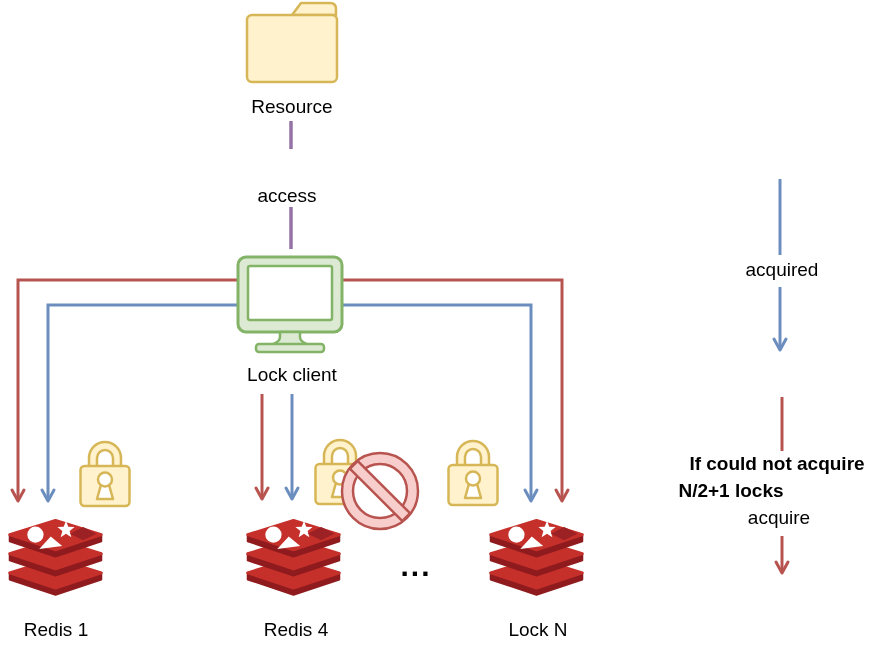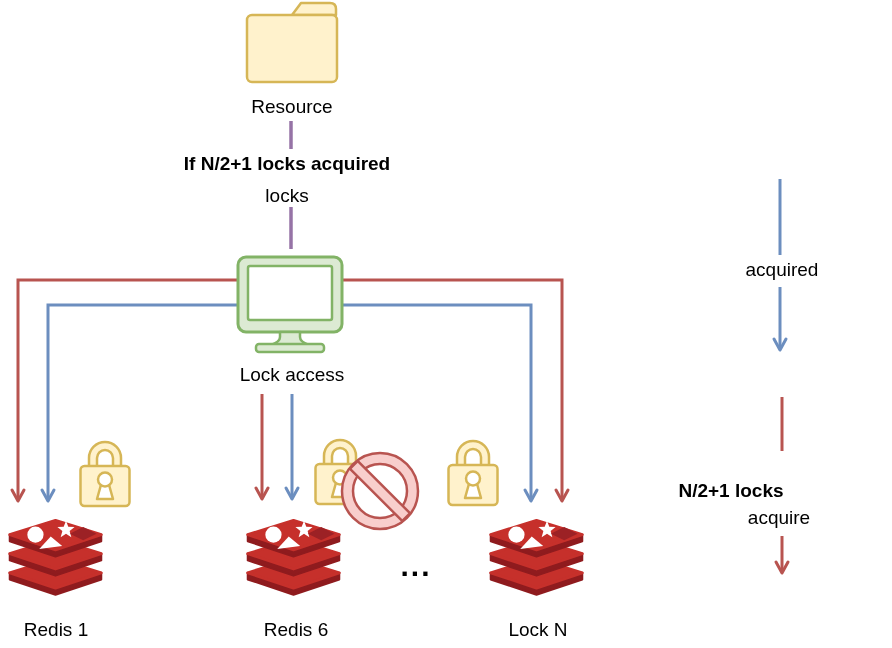--- a/index.html
+++ b/index.html
@@ -119,28 +119,28 @@
     <g>
       <use href="#redis-icon" x="241" y="516" width="105" height="85"></use>
     </g>
     <g>
       <use href="#redis-icon" x="484" y="516" width="105" height="85"></use>
     </g>
   </svg>
 
   <div class="lbl" style="left:292px;top:107px">Resource</div>
 
-  <div class="lbl bold" style="left:287px;top:164px">If N/2+1 locks acquired</div>
-  <div class="lbl" style="left:287px;top:196px">locks</div>
+  <div class="lbl" style="left:287px;top:196px">access</div>
 
-  <div class="lbl" style="left:292px;top:375px">Lock access</div>
+  <div class="lbl" style="left:292px;top:375px">Lock client</div>
 
   <div class="lbl" style="left:56px;top:630px">Redis 1</div>
-  <div class="lbl" style="left:296px;top:630px">Redis 6</div>
+  <div class="lbl" style="left:296px;top:630px">Redis 4</div>
   <div class="lbl" style="left:538px;top:630px">Lock N</div>
 
   <div class="lbl ellipsis" style="left:416px;top:566px">...</div>
 
   <div class="lbl" style="left:782px;top:270px">acquired</div>
+  <div class="lbl bold" style="left:777px;top:464px">If could not acquire</div>
   <div class="lbl bold" style="left:731px;top:491px">N/2+1 locks</div>
   <div class="lbl" style="left:779px;top:518px">acquire</div>
 
 </div>
 
 </body></html>

